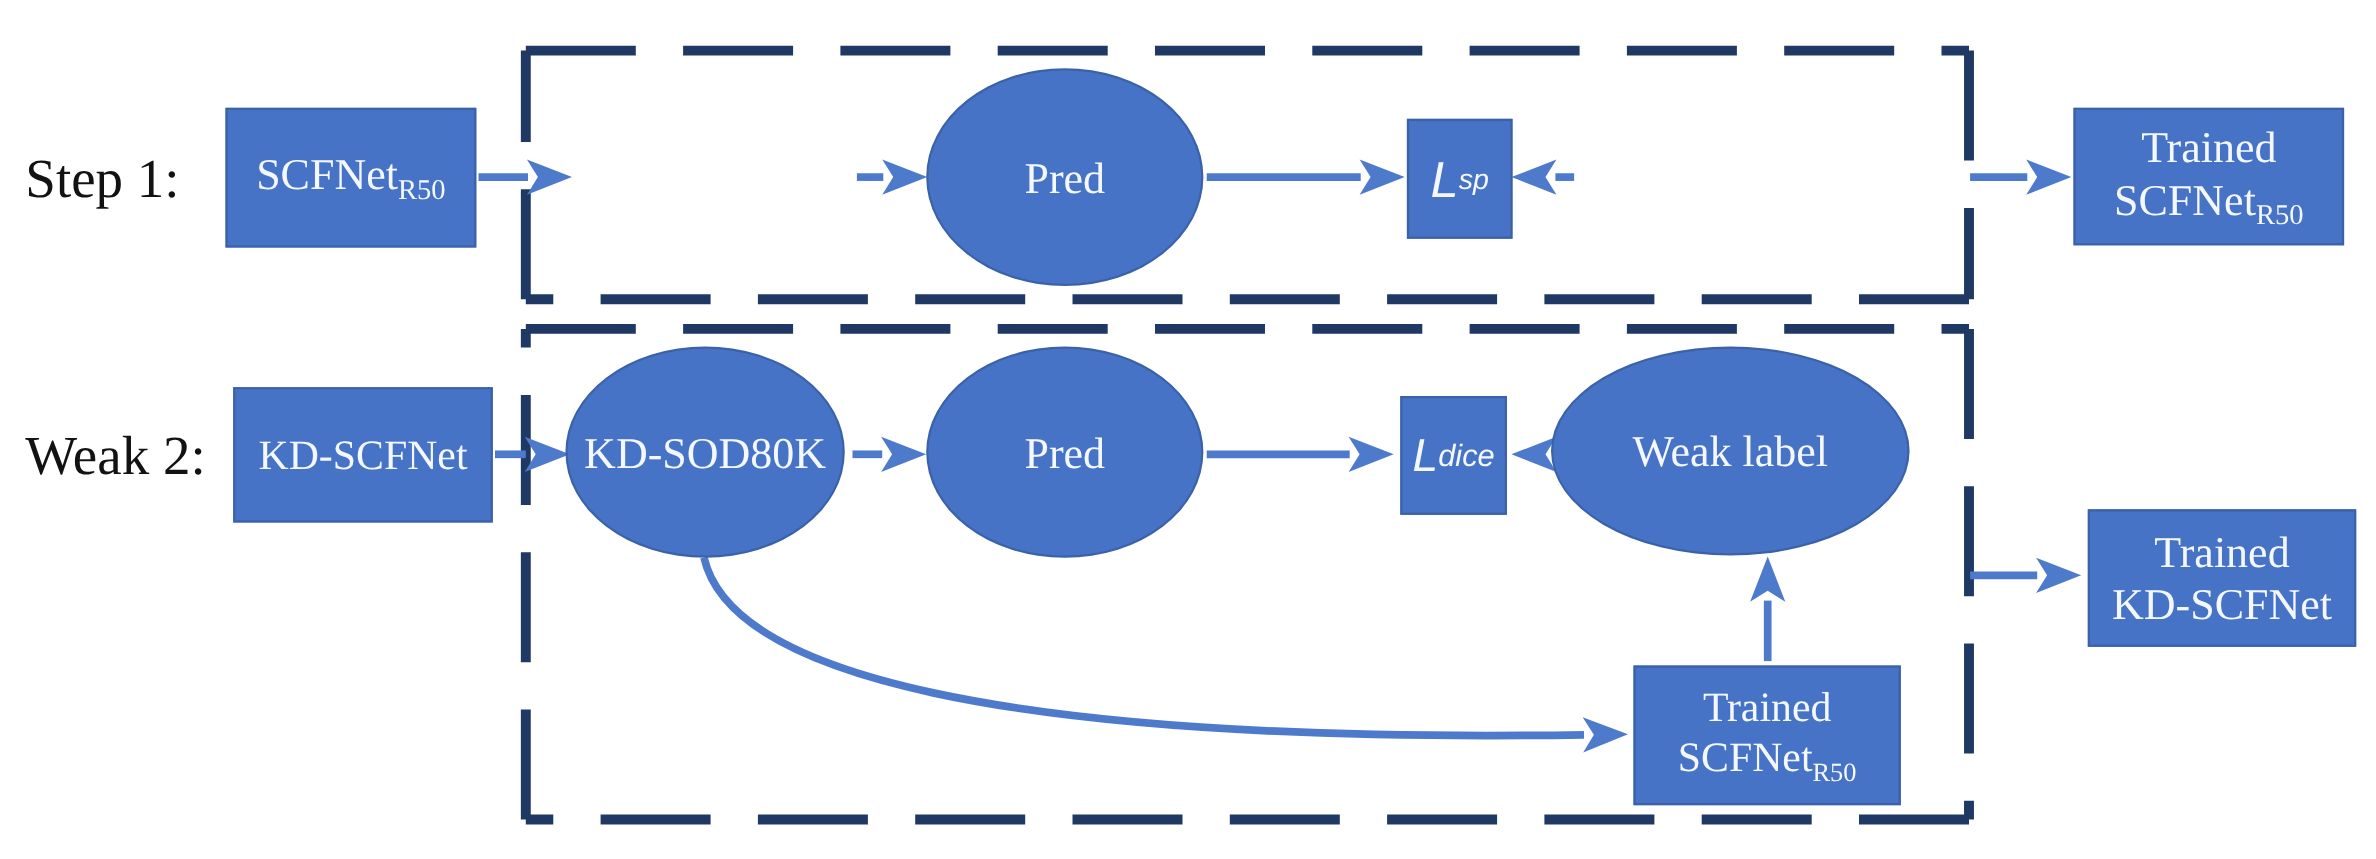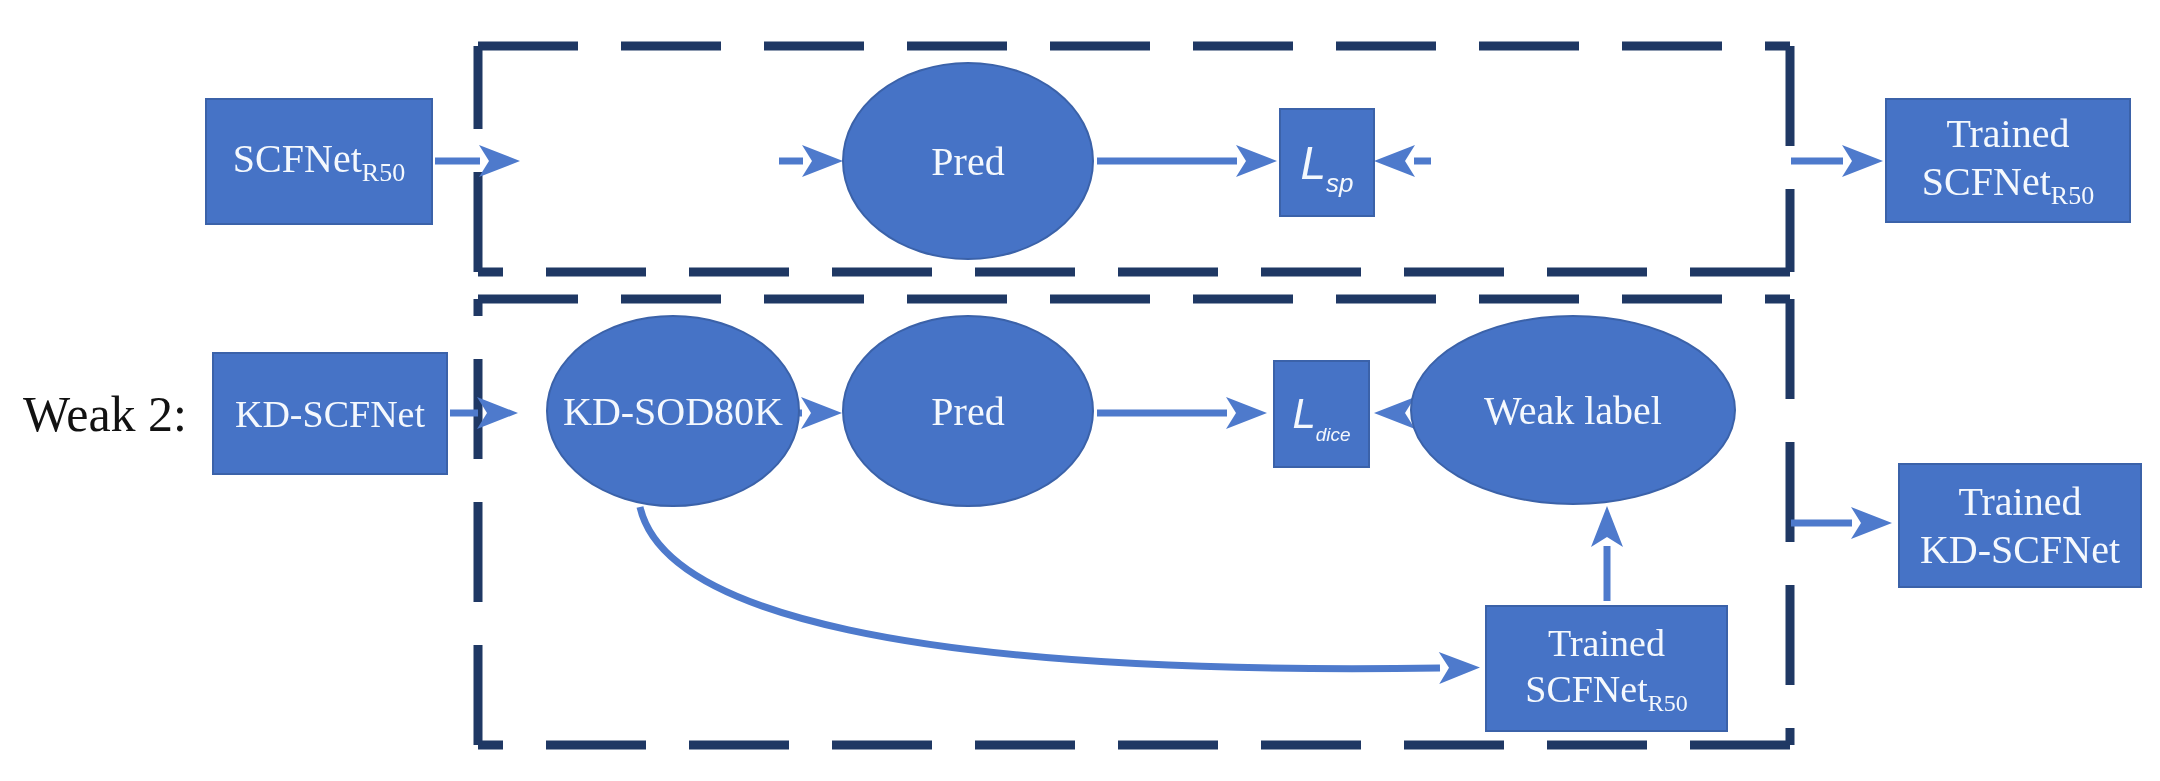--- a/index.html
+++ b/index.html
@@ -50,21 +50,21 @@
     position:absolute;
     background:var(--shape-fill);
     border:2px solid var(--shape-border);
     box-sizing:border-box;
     display:flex;align-items:center;justify-content:center;
     color:var(--text-white);
     font-family:"Liberation Sans","DejaVu Sans",sans-serif;
     font-style:italic;font-size:46px;
   }
   .sub{font-size:26px;position:relative;top:9px;letter-spacing:0;}
-  .losssub{font-size:26px;position:relative;top:21px;}
+  .losssub{font-size:26px;position:relative;top:1px;}
 </style>
 </head>
 <body>
 
 <div class="canvas">
 
   <svg class="layer" viewBox="0 0 2160 781">
     <defs>
       <marker id="ah" markerUnits="userSpaceOnUse" markerWidth="46" markerHeight="36" refX="2" refY="17" orient="auto">
         <path d="M1,1 L42,17 L1,33 L11,17 Z" fill="var(--arrow)"></path>
@@ -89,20 +89,21 @@
 
     <path class="conn" d="M450,413 H478" marker-end="url(#ah)"></path>
     <path class="conn" d="M775,413 H802" marker-end="url(#ah)"></path>
     <path class="conn" d="M1097,413 H1227" marker-end="url(#ah)"></path>
     <path class="conn" d="M1428,413 H1414" marker-end="url(#ah)"></path>
     <path class="conn" d="M640,507 C664,612 905,676 1440,668" marker-end="url(#ah)"></path>
     <path class="conn" d="M1607,601 V546" marker-end="url(#ah)"></path>
     <path class="conn" d="M1791,523 H1852" marker-end="url(#ah)"></path>
   </svg>
 
+  <div class="steplabel" style="top:136px;">Step 1:</div>
   <div class="steplabel" style="top:388px;">Weak 2:</div>
 
   <div class="rectnode" style="left:205px;top:98px;width:228px;height:127px;">
     <div><span>SCFNet</span><span class="sub">R50</span></div>
   </div>
 
 
   <div class="ellipsenode" style="left:842px;top:62px;width:252px;height:198px;">
     <span>Pred</span>
   </div>
@@ -115,31 +116,31 @@
 
   <div class="rectnode" style="left:1885px;top:98px;width:246px;height:125px;">
     <div>Trained</div>
     <div><span>SCFNet</span><span class="sub">R50</span></div>
   </div>
 
   <div class="rectnode" style="left:212px;top:352px;width:236px;height:123px;font-size:38px;">
     <div>KD-SCFNet</div>
   </div>
 
-  <div class="ellipsenode" style="left:546px;top:315px;width:254px;height:192px;">
+  <div class="ellipsenode" style="left:514px;top:315px;width:254px;height:192px;">
     <span>KD-SOD80K</span>
   </div>
 
   <div class="ellipsenode" style="left:842px;top:315px;width:252px;height:192px;">
     <span>Pred</span>
   </div>
 
   <div class="lossnode" style="left:1273px;top:360px;width:97px;height:108px;font-size:42px;">
     <span>L</span>
-      <span class="losssub" style="font-size:19px;">dice</span>
+      <span class="losssub" style="font-size:28px;">dice</span>
   </div>
 
   <div class="ellipsenode" style="left:1410px;top:315px;width:326px;height:190px;">
     <span>Weak label</span>
   </div>
 
   <div class="rectnode" style="left:1485px;top:605px;width:243px;height:127px;font-size:38px;line-height:46px;">
     <div>Trained</div>
     <div><span>SCFNet</span><span class="sub" style="font-size:24px;">R50</span></div>
   </div>

